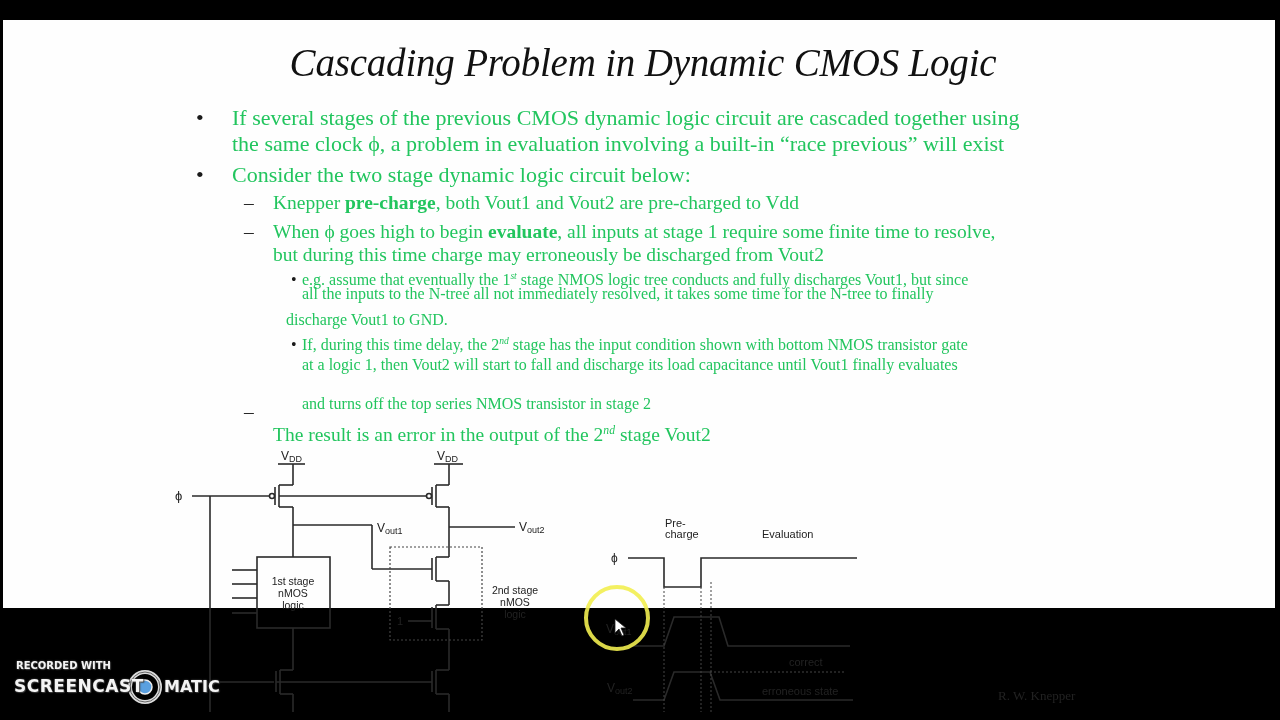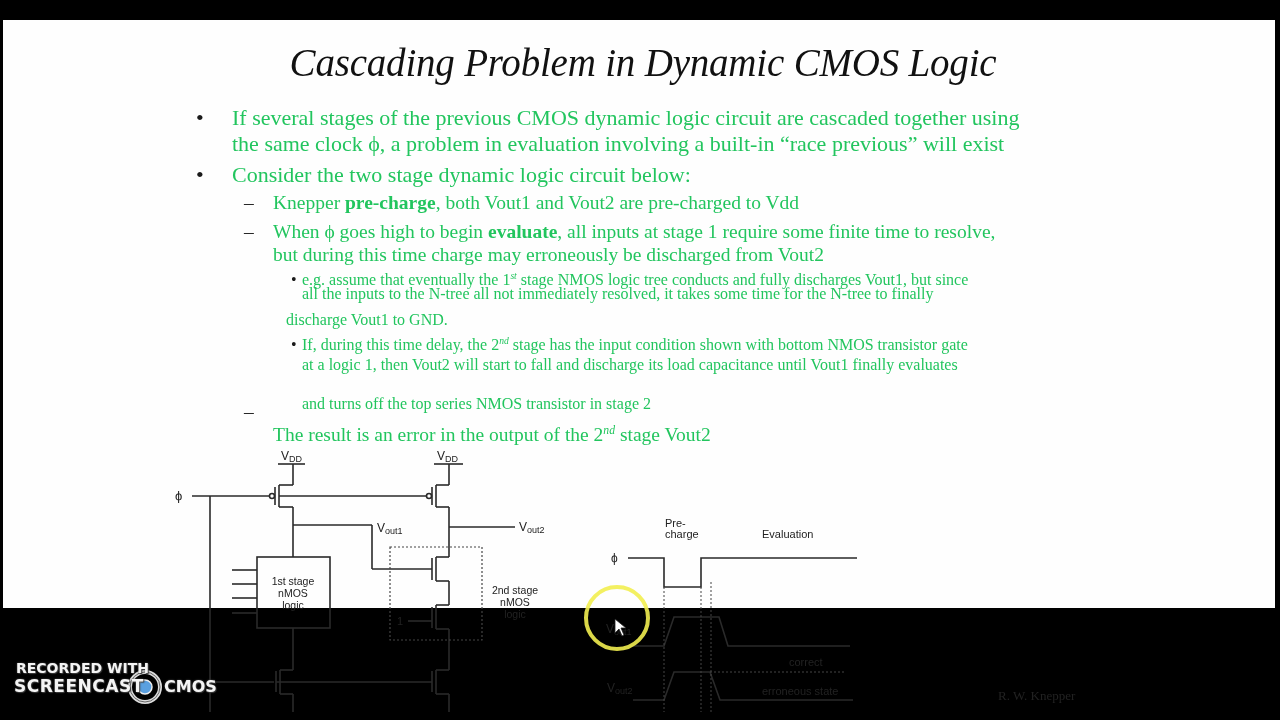--- a/index.html
+++ b/index.html
@@ -170,15 +170,15 @@
 
   <g>
     <circle cx="145" cy="687" r="15" fill="none" stroke="#dcdcdc" stroke-width="4"></circle>
     <circle cx="145" cy="687" r="15" fill="none" stroke="#666" stroke-width="1"></circle>
     <circle cx="145" cy="687" r="7" fill="#5aa0e0" stroke="#eee" stroke-width="1.5"></circle>
   </g>
 </svg>
 
 <span class="credit">R. W. Knepper</span>
 
-<div class="wm" style="left:16px;top:660px;font-size:14px;">RECORDED WITH</div>
+<div class="wm" style="left:16px;top:660px;font-size:10px;">RECORDED WITH</div>
 <div class="wm" style="left:14px;top:676px;font-size:17px;letter-spacing:0.5px;">SCREENCAST</div>
-<div class="wm" style="left:164px;top:677px;font-size:16px;">CMOS</div>
+<div class="wm" style="left:164px;top:677px;font-size:16px;">MATIC</div>
 
 </body></html>

